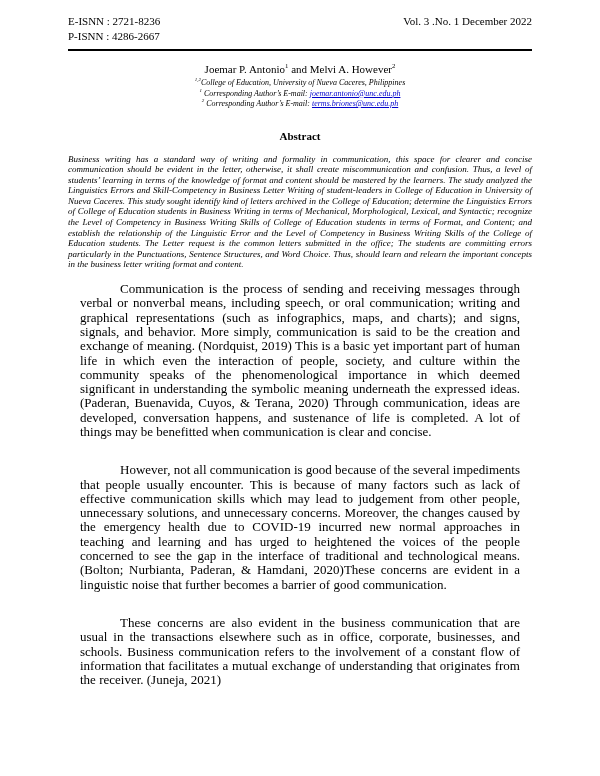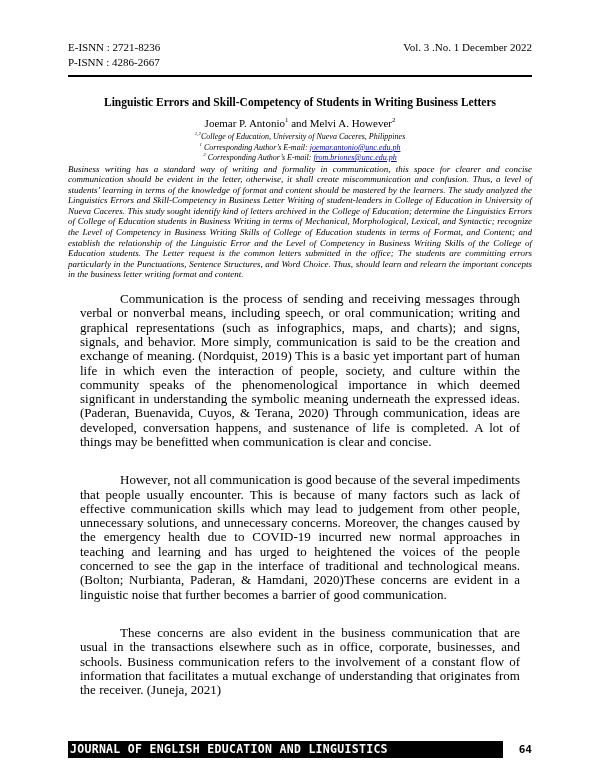--- a/index.html
+++ b/index.html
@@ -2,21 +2,21 @@
 <html><head>
 <meta charset="utf-8">
 <style>
   html, body { margin: 0; padding: 0; background: #e8e8e8; }
   .page {
     width: 600px;
     height: 776px;
     background: #ffffff;
     margin: 0 auto;
     box-sizing: border-box;
-    padding: 40px 68px 18px 68px;
+    padding: 14px 68px 18px 68px;
     display: flex;
     flex-direction: column;
     font-family: "Liberation Serif", serif;
     color: #000;
   }
   
   .issn-row {
     display: flex;
     justify-content: space-between;
     align-items: flex-start;
@@ -120,43 +120,39 @@
   <div class="issn-row">
     <div class="issn-left">
       <div>E-ISNN : 2721-8236</div>
       <div>P-ISNN : 4286-2667</div>
     </div>
     <div class="volume">Vol. 3 .No. 1 December 2022</div>
   </div>
 
   <hr class="header-rule">
 
-  <div class="article-title">Linguistic Errors and Skill-Competency of Students in Writing Business Letters</div>
 
   <div class="authors">
     <span>Joemar P. Antonio</span><sup>1</sup><span> and </span><span>Melvi A. However</span><sup>2</sup>
   </div>
 
   <div class="affil">
     <sup>1,2</sup><span>College of Education, University of Nueva Caceres, Philippines</span>
   </div>
   <div class="affil">
     <sup>1</sup><span> Corresponding Author’s E-mail: </span><a href="#">joemar.antonio@unc.edu.ph</a>
   </div>
   <div class="affil">
-    <sup>2</sup><span> Corresponding Author’s E-mail: </span><a href="#">from.briones@unc.edu.ph</a>
+    <sup>2</sup><span> Corresponding Author’s E-mail: </span><a href="#">terms.briones@unc.edu.ph</a>
   </div>
 
+  <div class="abstract-heading">Abstract</div>
 
   <p class="abstract-text">Business writing has a standard way of writing and formality in communication, this space for clearer and concise communication should be evident in the letter, otherwise, it shall create miscommunication and confusion. Thus, a level of students’ learning in terms of the knowledge of format and content should be mastered by the learners. The study analyzed the Linguistics Errors and Skill-Competency in Business Letter Writing of student-leaders in College of Education in University of Nueva Caceres. This study sought identify kind of letters archived in the College of Education; determine the Linguistics Errors of College of Education students in Business Writing in terms of Mechanical, Morphological, Lexical, and Syntactic; recognize the Level of Competency in Business Writing Skills of College of Education students in terms of Format, and Content; and establish the relationship of the Linguistic Error and the Level of Competency in Business Writing Skills of the College of Education students. The Letter request is the common letters submitted in the office; The students are committing errors particularly in the Punctuations, Sentence Structures, and Word Choice. Thus, should learn and relearn the important concepts in the business letter writing format and content.</p>
 
 
 
   <p class="body-para">Communication is the process of sending and receiving messages through verbal or nonverbal means, including speech, or oral communication; writing and graphical representations (such as infographics, maps, and charts); and signs, signals, and behavior. More simply, communication is said to be the creation and exchange of meaning. (Nordquist, 2019) This is a basic yet important part of human life in which even the interaction of people, society, and culture within the community speaks of the phenomenological importance in which deemed significant in understanding the symbolic meaning underneath the expressed ideas. (Paderan, Buenavida, Cuyos, &amp; Terana, 2020) Through communication, ideas are developed, conversation happens, and sustenance of life is completed. A lot of things may be benefitted when communication is clear and concise.</p>
   <p class="body-para">However, not all communication is good because of the several impediments that people usually encounter. This is because of many factors such as lack of effective communication skills which may lead to judgement from other people, unnecessary solutions, and unnecessary concerns. Moreover, the changes caused by the emergency health due to COVID-19 incurred new normal approaches in teaching and learning and has urged to heightened the voices of the people concerned to see the gap in the interface of traditional and technological means. (Bolton; Nurbianta, Paderan, &amp; Hamdani, 2020)These concerns are evident in a linguistic noise that further becomes a barrier of good communication.</p>
   <p class="body-para">These concerns are also evident in the business communication that are usual in the transactions elsewhere such as in office, corporate, businesses, and schools. Business communication refers to the involvement of a constant flow of information that facilitates a mutual exchange of understanding that originates from the receiver. (Juneja, 2021)</p>
 
-  <div class="footer">
-    <div class="journal-bar">JOURNAL OF ENGLISH EDUCATION AND LINGUISTICS</div>
-    <div class="page-number">64</div>
-  </div>
 
 </div>
 
 </body></html>

